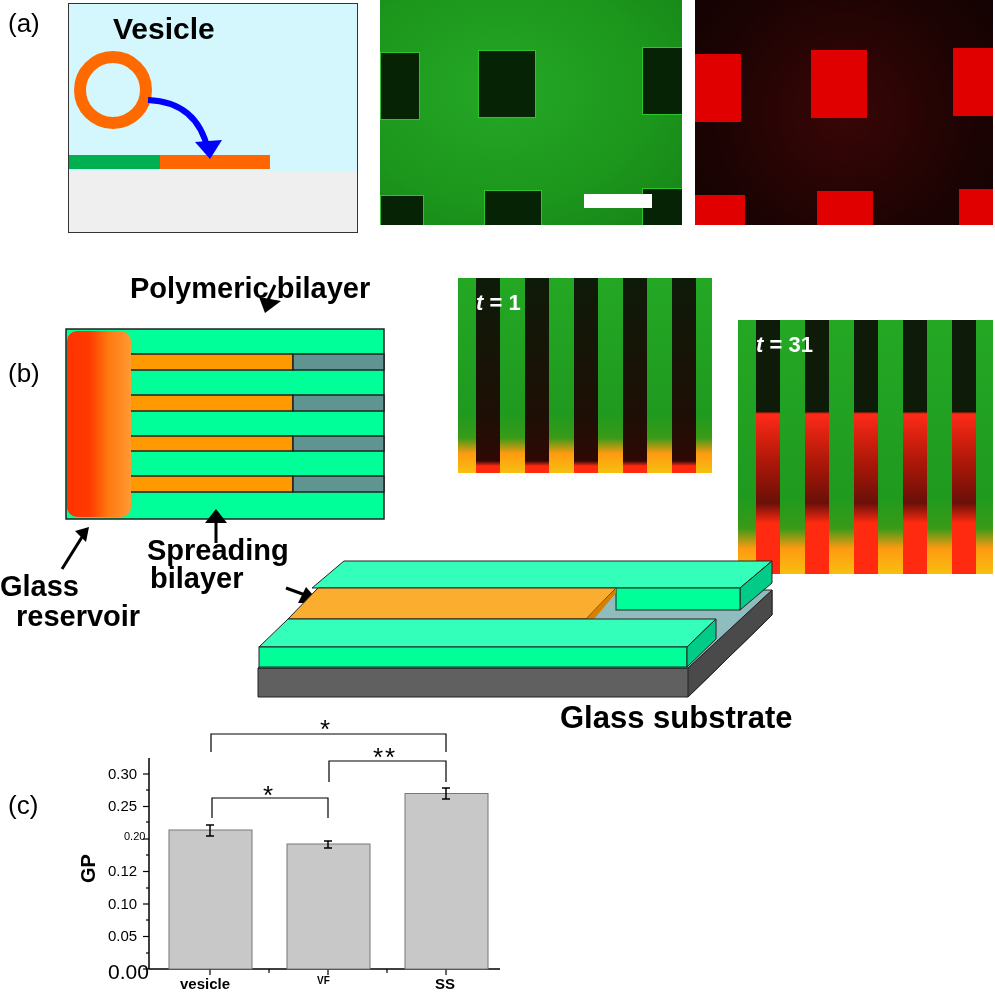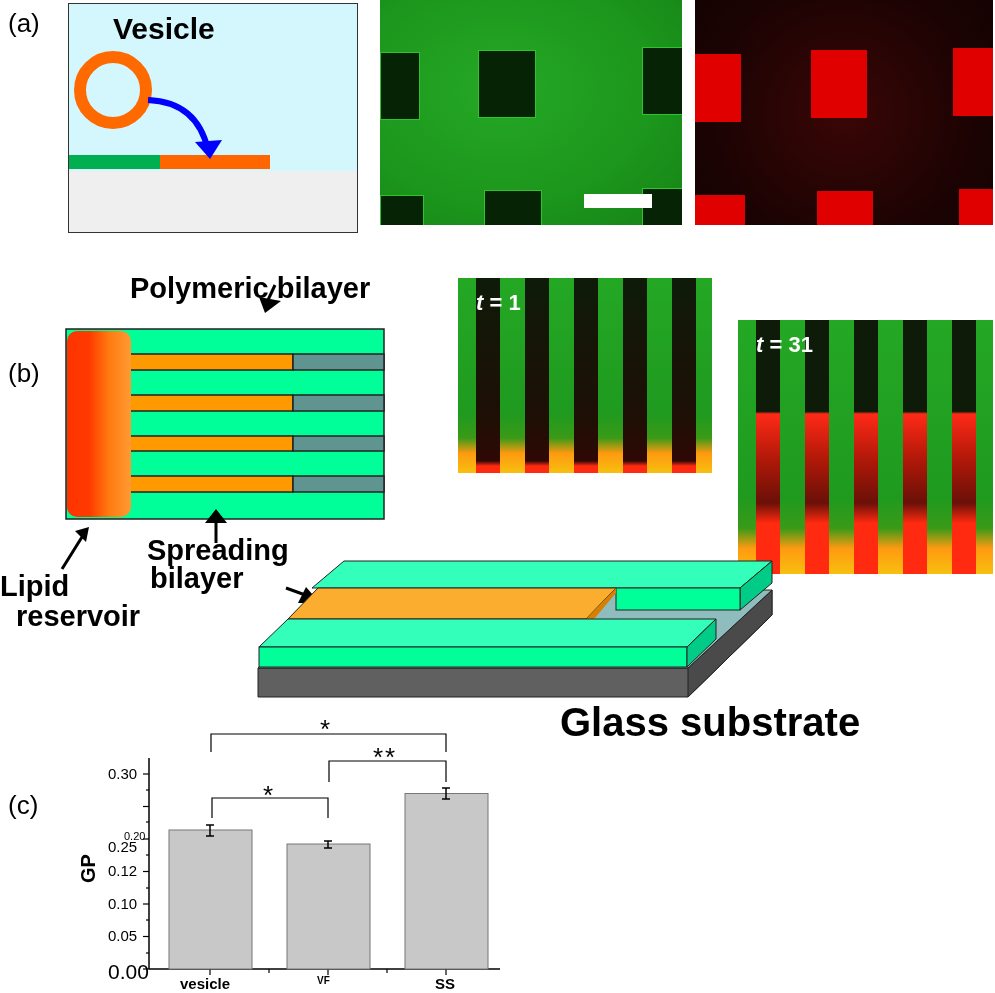--- a/index.html
+++ b/index.html
@@ -80,21 +80,21 @@
   <polygon points="143,238 165,238 154,224" fill="#000"></polygon>
 </svg>
 
 <svg width="40" height="50" style="left:56px;top:525px;">
   <line x1="6" y1="44" x2="26" y2="12" stroke="#000" stroke-width="3"></line>
   <polygon points="19,6 33,2 30,17" fill="#000"></polygon>
 </svg>
 
 <div class="abs bold" style="left:147px;top:534px;font-size:29px;text-align:right;">Spreading</div>
 <div class="abs bold" style="left:150px;top:562px;font-size:29px;">bilayer</div>
-<div class="abs bold" style="left:0;top:570px;font-size:29px;">Lipid</div>
+<div class="abs bold" style="left:0;top:570px;font-size:29px;">Glass</div>
 <div class="abs bold" style="left:16px;top:600px;font-size:29px;">reservoir</div>
 
 <div class="abs" style="left:458px;top:278px;width:254px;height:195px;background:linear-gradient(#24a824 0%, #1f9a1f 70%, #3a9a18 82%, #ff9a10 90%, #f7c010 100%);overflow:hidden;">
   <div class="abs" style="left:18px;top:0;width:24px;height:254px;background:linear-gradient(#0e1b08 0%, #1e0f05 55%, #300805 72%, #ff2a10 74%, #ff2a10 100%);"></div>
   <div class="abs" style="left:67px;top:0;width:24px;height:254px;background:linear-gradient(#0e1b08 0%, #1e0f05 55%, #300805 72%, #ff2a10 74%, #ff2a10 100%);"></div>
   <div class="abs" style="left:116px;top:0;width:24px;height:254px;background:linear-gradient(#0e1b08 0%, #1e0f05 55%, #300805 72%, #ff2a10 74%, #ff2a10 100%);"></div>
   <div class="abs" style="left:165px;top:0;width:24px;height:254px;background:linear-gradient(#0e1b08 0%, #1e0f05 55%, #300805 72%, #ff2a10 74%, #ff2a10 100%);"></div>
   <div class="abs" style="left:214px;top:0;width:24px;height:254px;background:linear-gradient(#0e1b08 0%, #1e0f05 55%, #300805 72%, #ff2a10 74%, #ff2a10 100%);"></div>
   <div class="abs micro-label" style="left:18px;top:12px;"><i>t</i><span> = 1</span></div>
 </div>
@@ -122,28 +122,28 @@
   <rect x="366" y="33" width="124" height="22" fill="#00ff99" stroke="#222" stroke-width="1"></rect>
 
   <polygon points="38,64 68,33 366,33 336,64" fill="#fbad30" stroke="#222" stroke-width="1"></polygon>
   <polygon points="336,64 366,33 366,38 344,64" fill="#d97f00"></polygon>
 
   <polygon points="9,92 38,64 466,64 437,92" fill="#33ffbb" stroke="#222" stroke-width="1"></polygon>
   <rect x="9" y="92" width="428" height="20" fill="#00ff99" stroke="#222" stroke-width="1"></rect>
   <polygon points="437,92 466,64 466,84 437,112" fill="#00cc88" stroke="#222" stroke-width="1"></polygon>
 </svg>
 
-<div class="abs bold" style="left:560px;top:700px;font-size:40px;">Glass substrate</div>
+<div class="abs bold" style="left:560px;top:700px;font-size:31px;">Glass substrate</div>
 
 <div class="abs plabel" style="left:8px;top:790px;">(c)</div>
 
 <div class="abs bold" style="left:74px;top:857px;font-size:20px;transform:rotate(-90deg);transform-origin:center;">GP</div>
 
 <div class="abs" style="left:108px;top:765px;font-size:15px;">0.30</div>
-<div class="abs" style="left:108px;top:797px;font-size:15px;margin-top:41px;">0.25</div>
+<div class="abs" style="left:108px;top:797px;font-size:15px;">0.25</div>
 <div class="abs" style="left:124px;top:830px;font-size:11px;">0.20</div>
 <div class="abs" style="left:108px;top:862px;font-size:15px;">0.12</div>
 <div class="abs" style="left:108px;top:895px;font-size:15px;">0.10</div>
 <div class="abs" style="left:108px;top:927px;font-size:15px;">0.05</div>
 <div class="abs" style="left:108px;top:960px;font-size:21px;">0.00</div>
 
 <svg width="360" height="300" style="left:140px;top:700px;">
 
   <line x1="9" y1="58" x2="9" y2="269" stroke="#000" stroke-width="1.5"></line>
   <line x1="9" y1="269" x2="360" y2="269" stroke="#000" stroke-width="1.5"></line>

